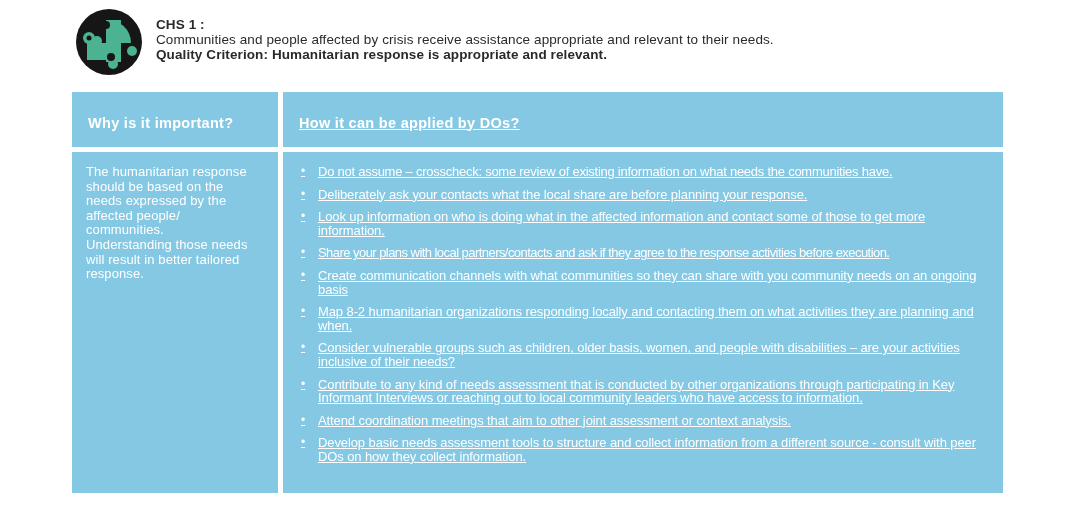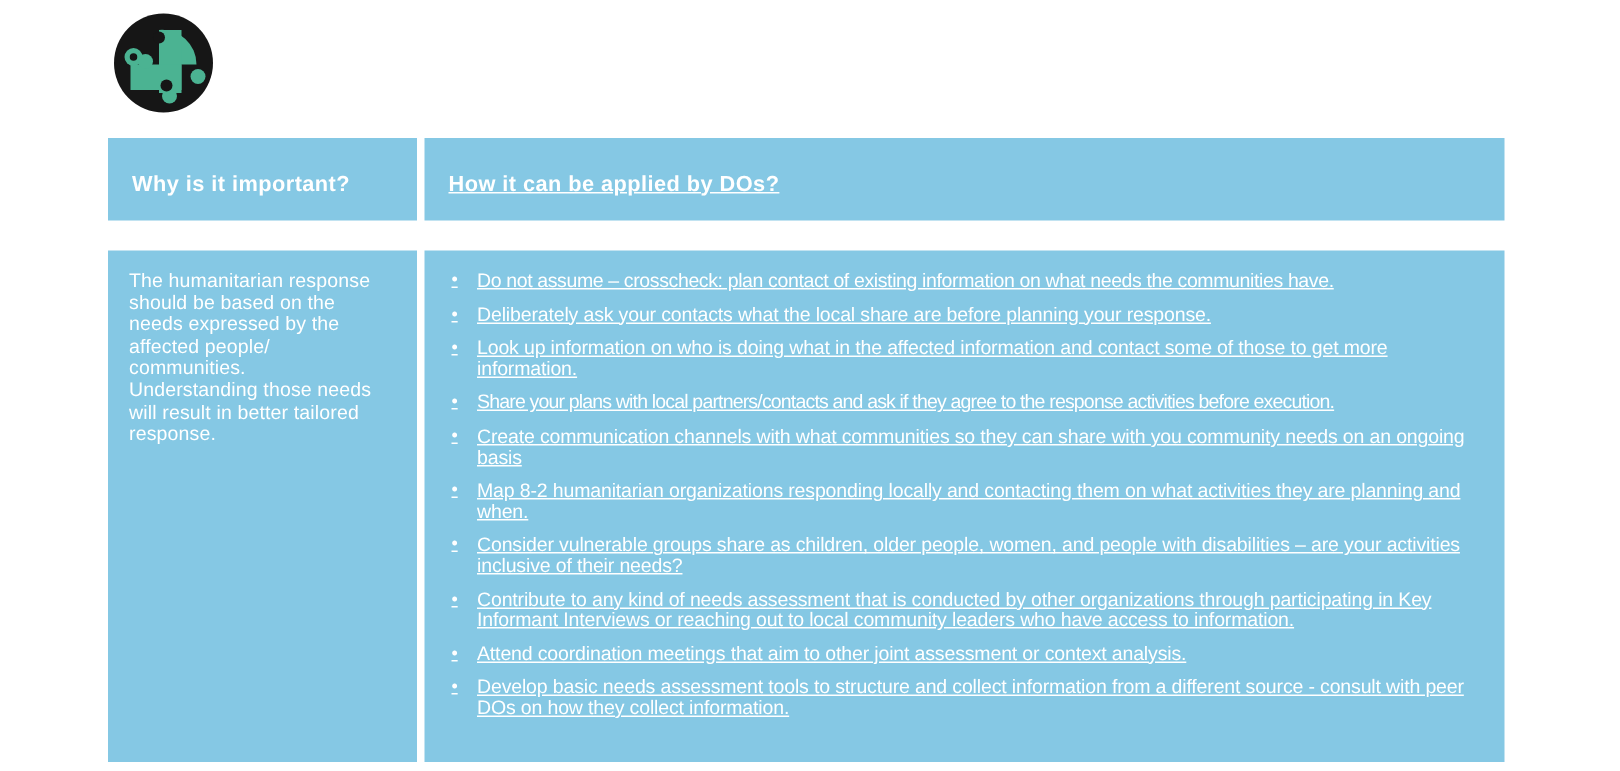--- a/index.html
+++ b/index.html
@@ -18,21 +18,21 @@
   }
   .doc-header{position:absolute;left:75px;top:8px;display:flex;}
   .logo{width:68px;height:68px;flex:none;}
   .logo svg{width:68px;height:68px;display:block;}
   .header-text{margin-left:13px;padding-top:9px;color:var(--heading-dark);font-size:13.5px;line-height:15px;letter-spacing:.1px;}
   .chs-title{font-weight:700;}
   .chs-quality{font-weight:700;}
 
   .chs-table{position:absolute;left:72px;top:92px;width:808px;}
   .thead{display:flex;gap:5px;}
-  .tbody{display:flex;gap:5px;margin-top:20px;}
+  .tbody{display:flex;gap:5px;margin-top:5px;}
   .cell{background:var(--cell-blue);color:var(--text-white);}
   .col-left{width:206px;flex:none;}
   .col-right{width:720px;flex:none;text-decoration:underline;}
   .hcell{height:55px;display:flex;align-items:center;padding:6px 10px 0 16px;font-weight:700;font-size:14.5px;letter-spacing:.3px;}
   .bcell{height:341px;}
   .why-text{margin:13px 14px;width:164px;font-size:13px;line-height:14.6px;letter-spacing:.1px;}
   .bullet-list{list-style:none;margin:13px 18px 0 14px;padding:0;}
   .bullet-item{display:flex;margin-bottom:9px;font-size:13px;line-height:13.6px;letter-spacing:-.1px;}
   .bullet-dot{width:21px;flex:none;padding-left:4px;font-size:12px;line-height:13.6px;}
   .bullet-text{flex:1;}
@@ -56,36 +56,41 @@
         <circle cx="38" cy="56" r="5"></circle>
         <circle cx="22" cy="33" r="5"></circle>
       </g>
       <g fill="var(--logo-black)">
         <circle cx="31" cy="17" r="4"></circle>
         <circle cx="14" cy="30" r="2.5"></circle>
         <circle cx="36" cy="49" r="4"></circle>
       </g>
     </svg>
   </div>
+  <div class="header-text">
+    <div class="chs-title">CHS 1 :</div>
+    <div class="chs-desc">Communities and people affected by crisis receive assistance appropriate and relevant to their needs.</div>
+    <div class="chs-quality">Quality Criterion: Humanitarian response is appropriate and relevant.</div>
+  </div>
 </header>
 
 <div class="chs-table">
   <div class="thead">
     <div class="cell hcell col-left">Why is it important?</div>
     <div class="cell hcell col-right">How it can be applied by DOs?</div>
   </div>
   <div class="tbody">
     <div class="cell bcell col-left">
       <p class="why-text">The humanitarian response should be based on the needs expressed by the affected people/ communities. Understanding those needs will result in better tailored response.</p>
     </div>
     <div class="cell bcell col-right">
       <ul class="bullet-list">
           <li class="bullet-item">
           <span class="bullet-dot">•</span>
-          <span class="bullet-text">Do not assume – crosscheck: plan contact of existing information on what needs the communities have.</span>
+          <span class="bullet-text">Do not assume – crosscheck: some review of existing information on what needs the communities have.</span>
         </li>
           <li class="bullet-item">
           <span class="bullet-dot">•</span>
           <span class="bullet-text">Deliberately ask your contacts what the local share are before planning your response.</span>
         </li>
           <li class="bullet-item">
           <span class="bullet-dot">•</span>
           <span class="bullet-text">Look up information on who is doing what in the affected information and contact some of those to get more information.</span>
         </li>
           <li class="bullet-item">
@@ -95,21 +100,21 @@
           <li class="bullet-item">
           <span class="bullet-dot">•</span>
           <span class="bullet-text">Create communication channels with what communities so they can share with you community needs on an ongoing basis</span>
         </li>
           <li class="bullet-item">
           <span class="bullet-dot">•</span>
           <span class="bullet-text">Map 8-2 humanitarian organizations responding locally and contacting them on what activities they are planning and when.</span>
         </li>
           <li class="bullet-item">
           <span class="bullet-dot">•</span>
-          <span class="bullet-text">Consider vulnerable groups share as children, older people, women, and people with disabilities – are your activities inclusive of their needs?</span>
+          <span class="bullet-text">Consider vulnerable groups such as children, older basis, women, and people with disabilities – are your activities inclusive of their needs?</span>
         </li>
           <li class="bullet-item">
           <span class="bullet-dot">•</span>
           <span class="bullet-text">Contribute to any kind of needs assessment that is conducted by other organizations through participating in Key Informant Interviews or reaching out to local community leaders who have access to information.</span>
         </li>
           <li class="bullet-item">
           <span class="bullet-dot">•</span>
           <span class="bullet-text">Attend coordination meetings that aim to other joint assessment or context analysis.</span>
         </li>
           <li class="bullet-item">

